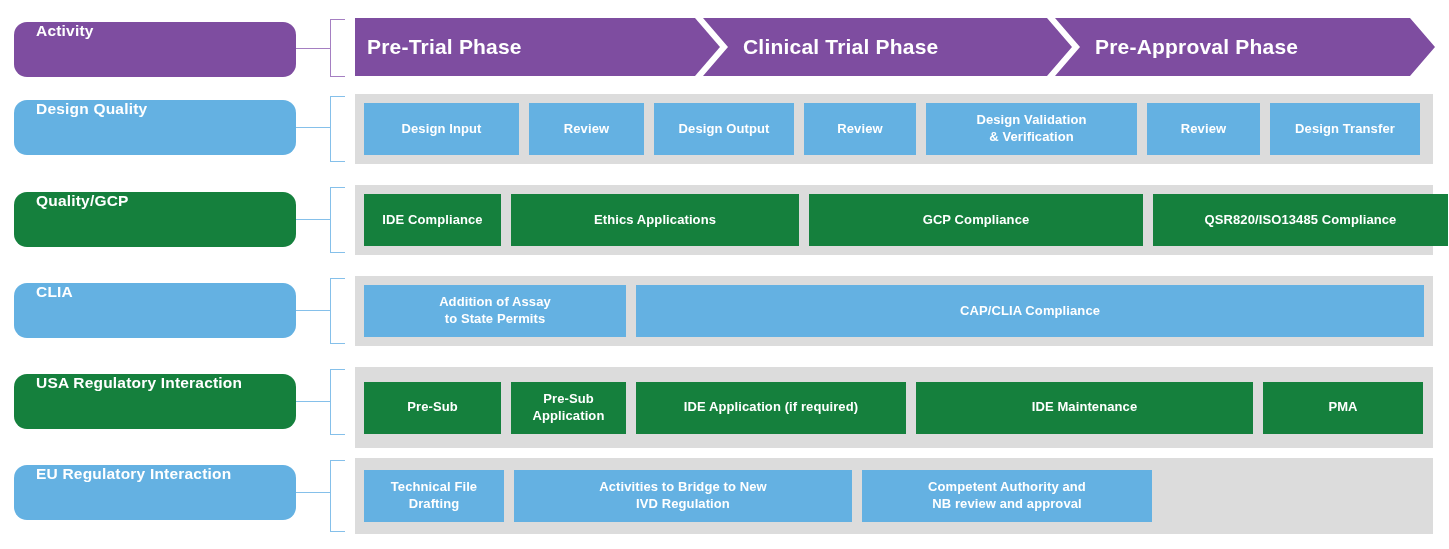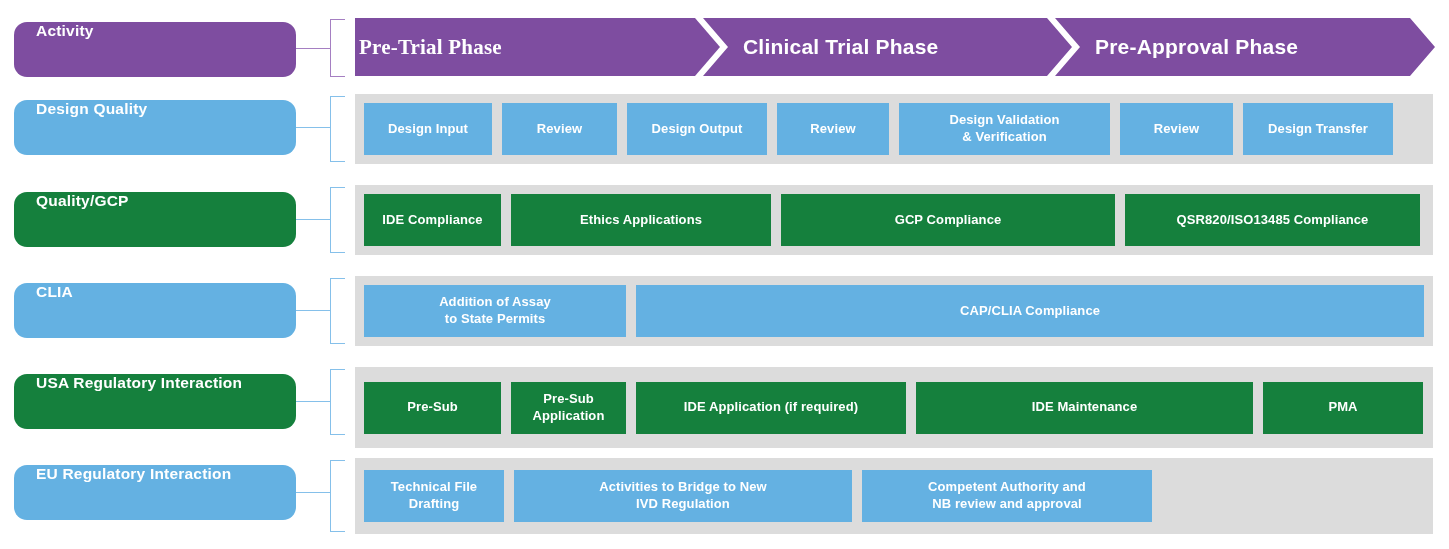--- a/index.html
+++ b/index.html
@@ -29,22 +29,21 @@
   .c-blue   { border-color:#85c0ea; }
 
   
   .phase {
     position:absolute; top:18px; height:58px; background:#7e4da0; color:#fff;
     font-size:21px; font-weight:700; letter-spacing:.2px;
     display:flex; align-items:center; box-sizing:border-box;
   }
   .phase-first {
     clip-path: polygon(0 0, calc(100% - 25px) 0, 100% 50%, calc(100% - 25px) 100%, 0 100%);
-    padding-left:4px;
-    font-family:Liberation Serif, serif;
+    padding-left:12px;
   }
   .phase-mid, .phase-last {
     clip-path: polygon(0 0, calc(100% - 25px) 0, 100% 50%, calc(100% - 25px) 100%, 0 100%, 25px 50%);
     padding-left:40px;
   }
 
   
   .strip {
     position:absolute; left:355px; width:1078px; background:#dcdcdc;
     display:flex; align-items:center; gap:10px; padding-left:9px; box-sizing:border-box;
@@ -77,39 +76,39 @@
     <span>Pre-Approval Phase</span>
   </div>
 
   <div class="row-label fill-light" style="top:100px">
     <span>Design Quality</span>
   </div>
   <div class="stem c-blue" style="top:127px"></div>
   <div class="bracket c-blue" style="top:96px; height:66px"></div>
 
   <div class="strip" style="top:94px; height:70px">
-    <div class="box fill-light" style="width:128px"><span>Design Input</span></div>
+    <div class="box fill-light" style="width:155px"><span>Design Input</span></div>
     <div class="box fill-light" style="width:115px"><span>Review</span></div>
     <div class="box fill-light" style="width:140px"><span>Design Output</span></div>
     <div class="box fill-light" style="width:112px"><span>Review</span></div>
     <div class="box fill-light" style="width:211px"><span>Design Validation
 &amp; Verification</span></div>
     <div class="box fill-light" style="width:113px"><span>Review</span></div>
     <div class="box fill-light" style="width:150px"><span>Design Transfer</span></div>
   </div>
 
   <div class="row-label fill-dark" style="top:192px">
     <span>Quality/GCP</span>
   </div>
   <div class="stem c-blue" style="top:219px"></div>
   <div class="bracket c-blue" style="top:187px; height:66px"></div>
 
   <div class="strip" style="top:185px; height:70px">
     <div class="box fill-dark" style="width:137px"><span>IDE Compliance</span></div>
-    <div class="box fill-dark" style="width:260px"><span>Ethics Applications</span></div>
+    <div class="box fill-dark" style="width:288px"><span>Ethics Applications</span></div>
     <div class="box fill-dark" style="width:334px"><span>GCP Compliance</span></div>
     <div class="box fill-dark" style="width:295px"><span>QSR820/ISO13485 Compliance</span></div>
   </div>
 
   <div class="row-label fill-light" style="top:283px">
     <span>CLIA</span>
   </div>
   <div class="stem c-blue" style="top:310px"></div>
   <div class="bracket c-blue" style="top:278px; height:66px"></div>
 

